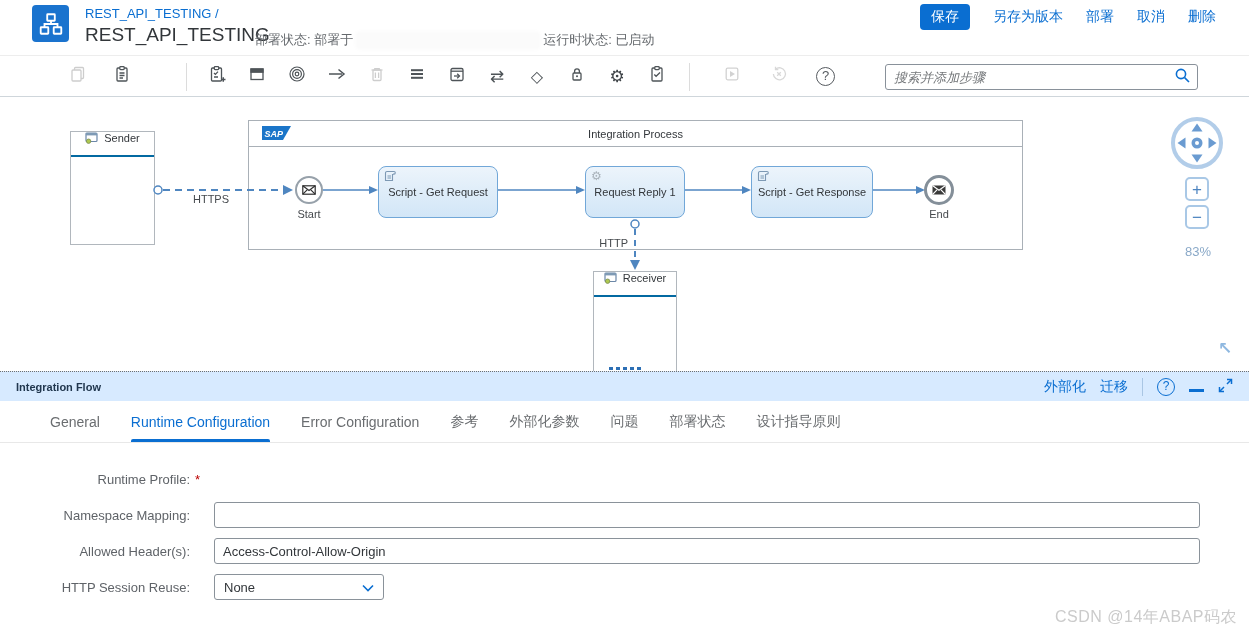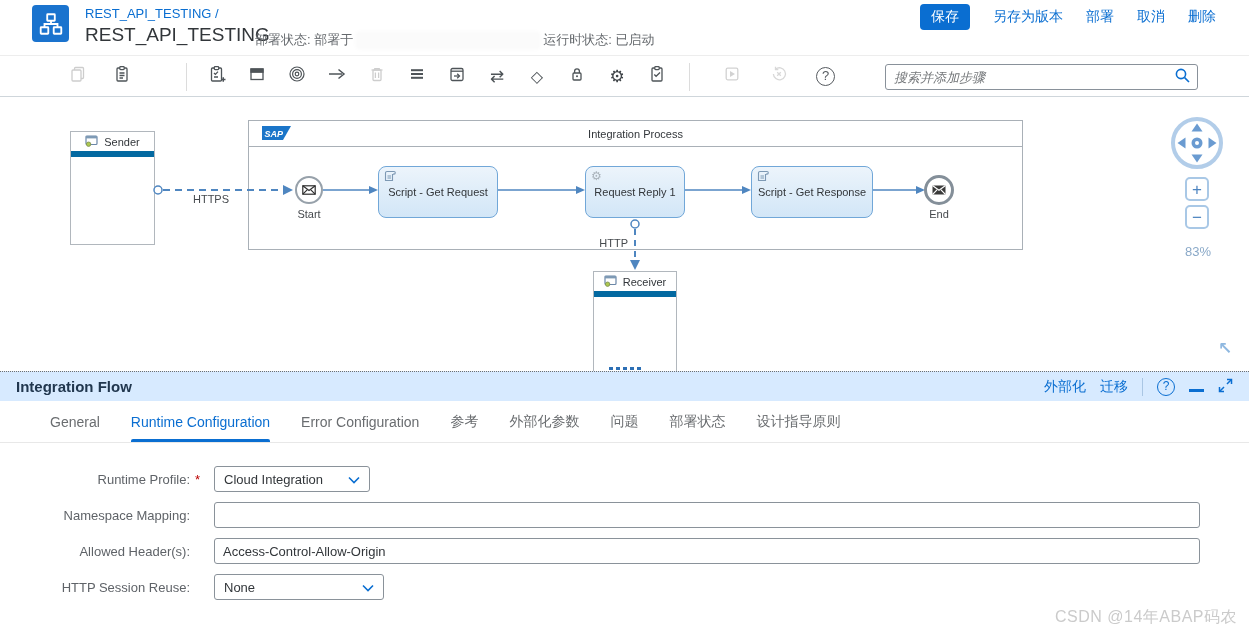--- a/index.html
+++ b/index.html
@@ -31,42 +31,42 @@
   .search-wrap input::placeholder { color:#74777a; font-style:italic; }
   .search-btn { width:30px; height:24px; background:none; border:none; cursor:pointer; display:flex; align-items:center; justify-content:center; }
 
   
   .canvas { position:absolute; top:98px; left:0; width:1249px; height:273px; background:#fff; overflow:hidden; }
   .pool { position:absolute; left:248px; top:22px; width:775px; height:130px; border:1px solid #a9b0b7; background:#fff; }
   .pool-hd { height:26px; border-bottom:1px solid #a9b0b7; position:relative; }
   .pool-title { position:absolute; left:0; right:0; top:0; line-height:26px; text-align:center; font-size:11px; color:#32363a; }
   .sap-logo { position:absolute; left:5px; top:5px;margin-left:8px; }
   .part { position:absolute; border:1px solid #b1b7bd; background:#fff; }
-  .part-hd { height:25px; border-bottom:6px solid #0369a1; display:flex; align-items:center; justify-content:center; gap:6px; font-size:11px; color:#32363a; }
+  .part-hd { height:25px; border-bottom:2px solid #0369a1; display:flex; justify-content:center; gap:6px; font-size:11px; color:#32363a; }
   .evt { position:absolute; width:28px; height:28px; border-radius:50%; background:#fff; border:2px solid #97a1aa; display:flex; align-items:center; justify-content:center; z-index:3; }
   .evt.end { width:30px; height:30px; border-width:3px; border-color:#848f99; }
   .evt-label { position:absolute; width:70px; text-align:center; font-size:11px; color:#45494d; z-index:3; }
   .task { position:absolute; top:68px; height:52px; border:1.5px solid #71a7d8; border-radius:8px;
           background:linear-gradient(#ecf4fb,#d2e6f7); display:flex; align-items:center; justify-content:center;
           font-size:11px; color:#32363a; text-align:center; z-index:3; cursor:pointer; }
   .task .corner-ico { position:absolute; left:5px; top:3px; }
   .gear-glyph { font-size:12px; color:#a9b2ba; line-height:1; }
   .edge-label { position:absolute; font-size:11px; color:#45494d; z-index:2; }
   .edges { position:absolute; left:0; top:0; z-index:2; pointer-events:none; }
   .zoomctl { position:absolute; z-index:4; }
   .zbtn { position:absolute; width:24px; height:24px; background:#fff; border:2px solid #a9c8e6; border-radius:5px; color:#4d84c0; font-size:17px; line-height:19px; text-align:center; cursor:pointer; z-index:4; }
   .zoom-pct { position:absolute; left:1176px; top:243px; width:44px; text-align:center; font-size:13px; color:#8aa9c8; z-index:4; }
   .restore-arrow { position:absolute; left:1218px; top:338px; font-size:17px; font-weight:bold; color:#8fb8e0; z-index:4; cursor:pointer; }
   .grip { position:absolute; left:50%; transform:translateX(-50%); bottom:1px; display:flex; gap:3px; z-index:5; cursor:row-resize; }
   .grip i { width:4px; height:3px; background:#2d6fb5; display:block; }
 
   
   .panel { position:absolute; top:371px; left:0; right:0; bottom:0; background:#fff; }
   .panel-bar { height:30px; background:#d7eaff; border-top:1px dotted #6f6f6f; display:flex; align-items:center; padding:0 16px; }
-  .panel-title { font-size:15px; font-weight:bold; color:#21374f; margin-right:auto; }
+  .panel-title { font-size:11px; font-weight:bold; color:#21374f; margin-right:auto; }
   .panel-links { display:flex; align-items:center; gap:14px; }
   .plink { background:none; border:none; color:#0a6ed1; font-size:14px; cursor:pointer; font-family:inherit; }
   .psep { width:1px; height:18px; background:#a9c6e4; }
   .circle-q { width:18px; height:18px; border:1.5px solid #0a6ed1; border-radius:50%; color:#0a6ed1; font-size:12px; line-height:15px; text-align:center; display:inline-block; }
   .tbq { width:19px; height:19px; border:1.5px solid #565b60; border-radius:50%; color:#565b60; font-size:13px; line-height:16px; text-align:center; display:inline-block; }
   .min-bar { display:inline-block; width:15px; height:3px; background:#0a6ed1; margin-top:9px; }
   .tabs { height:42px; border-bottom:1px solid #e8e8e8; display:flex; align-items:stretch; padding-left:50px; gap:31px; }
   .tab { font-size:14px; color:#6a6d70; display:flex; align-items:center; position:relative; cursor:pointer; white-space:nowrap; }
   .tab.active { color:#0a6ed1; }
   .tab.active::after { content:""; position:absolute; left:0; right:0; bottom:0; height:3px; background:#0a6ed1; border-radius:2px 2px 0 0; }
@@ -384,26 +384,20 @@
       <div class="tab">外部化参数</div>
       <div class="tab">问题</div>
       <div class="tab">部署状态</div>
       <div class="tab">设计指导原则</div>
     </div>
 
     <div class="form">
       <div class="frow">
         <span class="flabel">Runtime Profile:</span>
         <span class="freq">*</span>
-        <div class="ddl ctl" style="width:156px;">
-          <span>Cloud Integration</span>
-          <span><svg width="12" height="8" viewBox="0 0 12 8" fill="none" stroke="#0a6ed1" stroke-width="1.6">
-                <path d="M1 1.5 L6 6.5 L11 1.5"></path>
-              </svg></span>
-        </div>
       </div>
       <div class="frow">
         <span class="flabel">Namespace Mapping:</span>
         <span class="freq"></span>
         <input class="txt ctl" type="text" value="" style="">
       </div>
       <div class="frow">
         <span class="flabel">Allowed Header(s):</span>
         <span class="freq"></span>
         <input class="txt ctl" type="text" value="Access-Control-Allow-Origin" style="">

